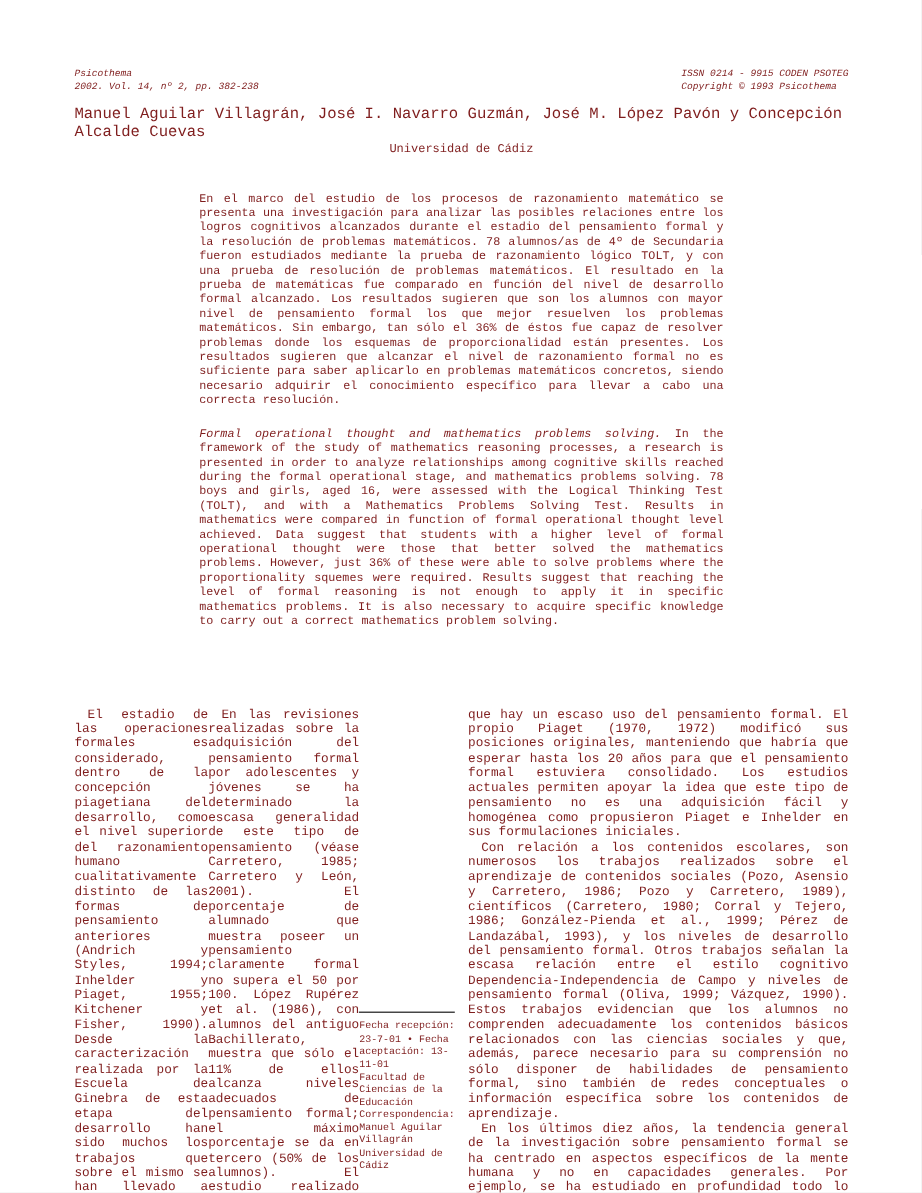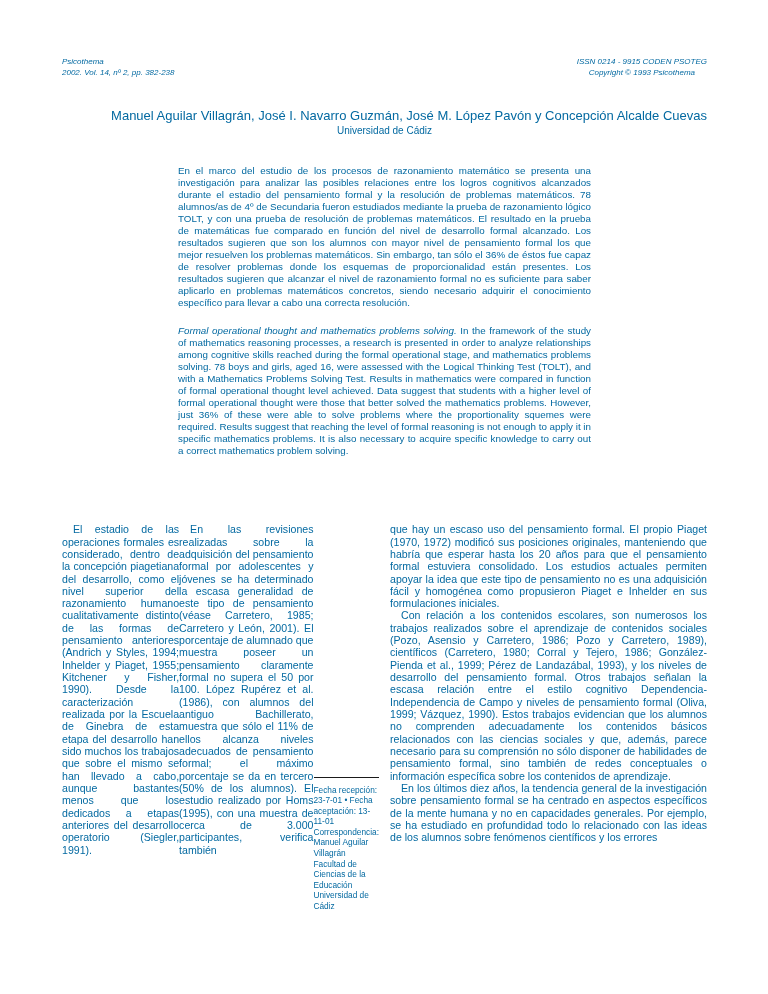--- a/index.html
+++ b/index.html
@@ -6,61 +6,61 @@
     margin: 0;
     padding: 0;
     background: #e8e8e8;
   }
   .page {
     position: relative;
     width: 768px;
     height: 994px;
     margin: 0 auto;
     background: #ffffff;
-    color: #0369a1;
-    font-family: Liberation Sans, sans-serif;
+    color: #7f1d1d;
+    font-family: Liberation Mono, monospace;
     box-sizing: border-box;
     padding: 57px 61px 0 62px;
     overflow: hidden;
   }
   .masthead {
     display: flex;
     justify-content: space-between;
     font-style: italic;
     font-size: 8px;
     line-height: 1.35;
   }
-  .masthead .right { text-align: center; }
+  .masthead .right { text-align: left; }
   .paper-title {
     margin: 34px 0 0 0;
     font-size: 21px;
     line-height: 1.05;
     font-weight: bold;
     text-align: center;
   }
   .authors {
-    margin-top: 29px;
+    margin-top: 8px;
     font-size: 13px;
-    text-align: right;
+    text-align: left;
     line-height: 1.2;
   }
   .affiliation {
     margin-top: 2px;
     font-size: 10px;
     text-align: center;
     line-height: 1.2;
   }
   .abstract {
     width: 437px;
     margin: 28px auto 0 auto;
     font-size: 9.8px;
     line-height: 1.225;
     text-align: justify;
   }
-  .abstract p { margin: 12px; }
+  .abstract p { margin: 0; }
   .abstract p.en { margin-top: 16px; }
   .abstract .lead { font-style: italic; }
   .columns {
     display: flex;
     gap: 11px;
     margin-top: 66px;
     height: 388px;
   }
   .col {
     flex: 1 1 0;
@@ -107,22 +107,22 @@
     <p class="es">En el marco del estudio de los procesos de razonamiento matemático se presenta una investigación para analizar las posibles relaciones entre los logros cognitivos alcanzados durante el estadio del pensamiento formal y la resolución de problemas matemáticos. 78 alumnos/as de 4º de Secundaria fueron estudiados mediante la prueba de razonamiento lógico TOLT, y con una prueba de resolución de problemas matemáticos. El resultado en la prueba de matemáticas fue comparado en función del nivel de desarrollo formal alcanzado. Los resultados sugieren que son los alumnos con mayor nivel de pensamiento formal los que mejor resuelven los problemas matemáticos. Sin embargo, tan sólo el 36% de éstos fue capaz de resolver problemas donde los esquemas de proporcionalidad están presentes. Los resultados sugieren que alcanzar el nivel de razonamiento formal no es suficiente para saber aplicarlo en problemas matemáticos concretos, siendo necesario adquirir el conocimiento específico para llevar a cabo una correcta resolución.</p>
     <p class="en"><span class="lead">Formal operational thought and mathematics problems solving.</span><span> In the framework of the study of mathematics reasoning processes, a research is presented in order to analyze relationships among cognitive skills reached during the formal operational stage, and mathematics problems solving. 78 boys and girls, aged 16, were assessed with the Logical Thinking Test (TOLT), and with a Mathematics Problems Solving Test. Results in mathematics were compared in function of formal operational thought level achieved. Data suggest that students with a higher level of formal operational thought were those that better solved the mathematics problems. However, just 36% of these were able to solve problems where the proportionality squemes were required. Results suggest that reaching the level of formal reasoning is not enough to apply it in specific mathematics problems. It is also necessary to acquire specific knowledge to carry out a correct mathematics problem solving.</span></p>
   </div>
 
   <div class="columns">
     <div class="col left">
       <p class="indent">El estadio de las operaciones formales es considerado, dentro de la concepción piagetiana del desarrollo, como el nivel superior del razonamiento humano cualitativamente distinto de las formas de pensamiento anteriores (Andrich y Styles, 1994; Inhelder y Piaget, 1955; Kitchener y Fisher, 1990). Desde la caracterización realizada por la Escuela de Ginebra de esta etapa del desarrollo han sido muchos los trabajos que sobre el mismo se han llevado a cabo, aunque bastantes menos que los dedicados a etapas anteriores del desarrollo operatorio (Siegler, 1991).</p>
       <p class="indent">En las revisiones realizadas sobre la adquisición del pensamiento formal por adolescentes y jóvenes se ha determinado la escasa generalidad de este tipo de pensamiento (véase Carretero, 1985; Carretero y León, 2001). El porcentaje de alumnado que muestra poseer un pensamiento claramente formal no supera el 50 por 100. López Rupérez et al. (1986), con alumnos del antiguo Bachillerato, muestra que sólo el 11% de ellos alcanza niveles adecuados de pensamiento formal; el máximo porcentaje se da en tercero (50% de los alumnos). El estudio realizado por Homs (1995), con una muestra de cerca de 3.000 participantes, verifica también</p>
       <div class="footnote">
         <div>Fecha recepción: 23-7-01 • Fecha aceptación: 13-11-01</div>
+        <div>Facultad de Ciencias de la Educación</div>
         <div>Correspondencia: Manuel Aguilar Villagrán</div>
-        <div>Facultad de Ciencias de la Educación</div>
         <div>Universidad de Cádiz</div>
       </div>
     </div>
     <div class="col right">
       <p>que hay un escaso uso del pensamiento formal. El propio Piaget (1970, 1972) modificó sus posiciones originales, manteniendo que habría que esperar hasta los 20 años para que el pensamiento formal estuviera consolidado. Los estudios actuales permiten apoyar la idea que este tipo de pensamiento no es una adquisición fácil y homogénea como propusieron Piaget e Inhelder en sus formulaciones iniciales.</p>
       <p class="indent">Con relación a los contenidos escolares, son numerosos los trabajos realizados sobre el aprendizaje de contenidos sociales (Pozo, Asensio y Carretero, 1986; Pozo y Carretero, 1989), científicos (Carretero, 1980; Corral y Tejero, 1986; González-Pienda et al., 1999; Pérez de Landazábal, 1993), y los niveles de desarrollo del pensamiento formal. Otros trabajos señalan la escasa relación entre el estilo cognitivo Dependencia-Independencia de Campo y niveles de pensamiento formal (Oliva, 1999; Vázquez, 1990). Estos trabajos evidencian que los alumnos no comprenden adecuadamente los contenidos básicos relacionados con las ciencias sociales y que, además, parece necesario para su comprensión no sólo disponer de habilidades de pensamiento formal, sino también de redes conceptuales o información específica sobre los contenidos de aprendizaje.</p>
       <p class="indent">En los últimos diez años, la tendencia general de la investigación sobre pensamiento formal se ha centrado en aspectos específicos de la mente humana y no en capacidades generales. Por ejemplo, se ha estudiado en profundidad todo lo relacionado con las ideas de los alumnos sobre fenómenos científicos y los errores</p>
     </div>
   </div>
 

